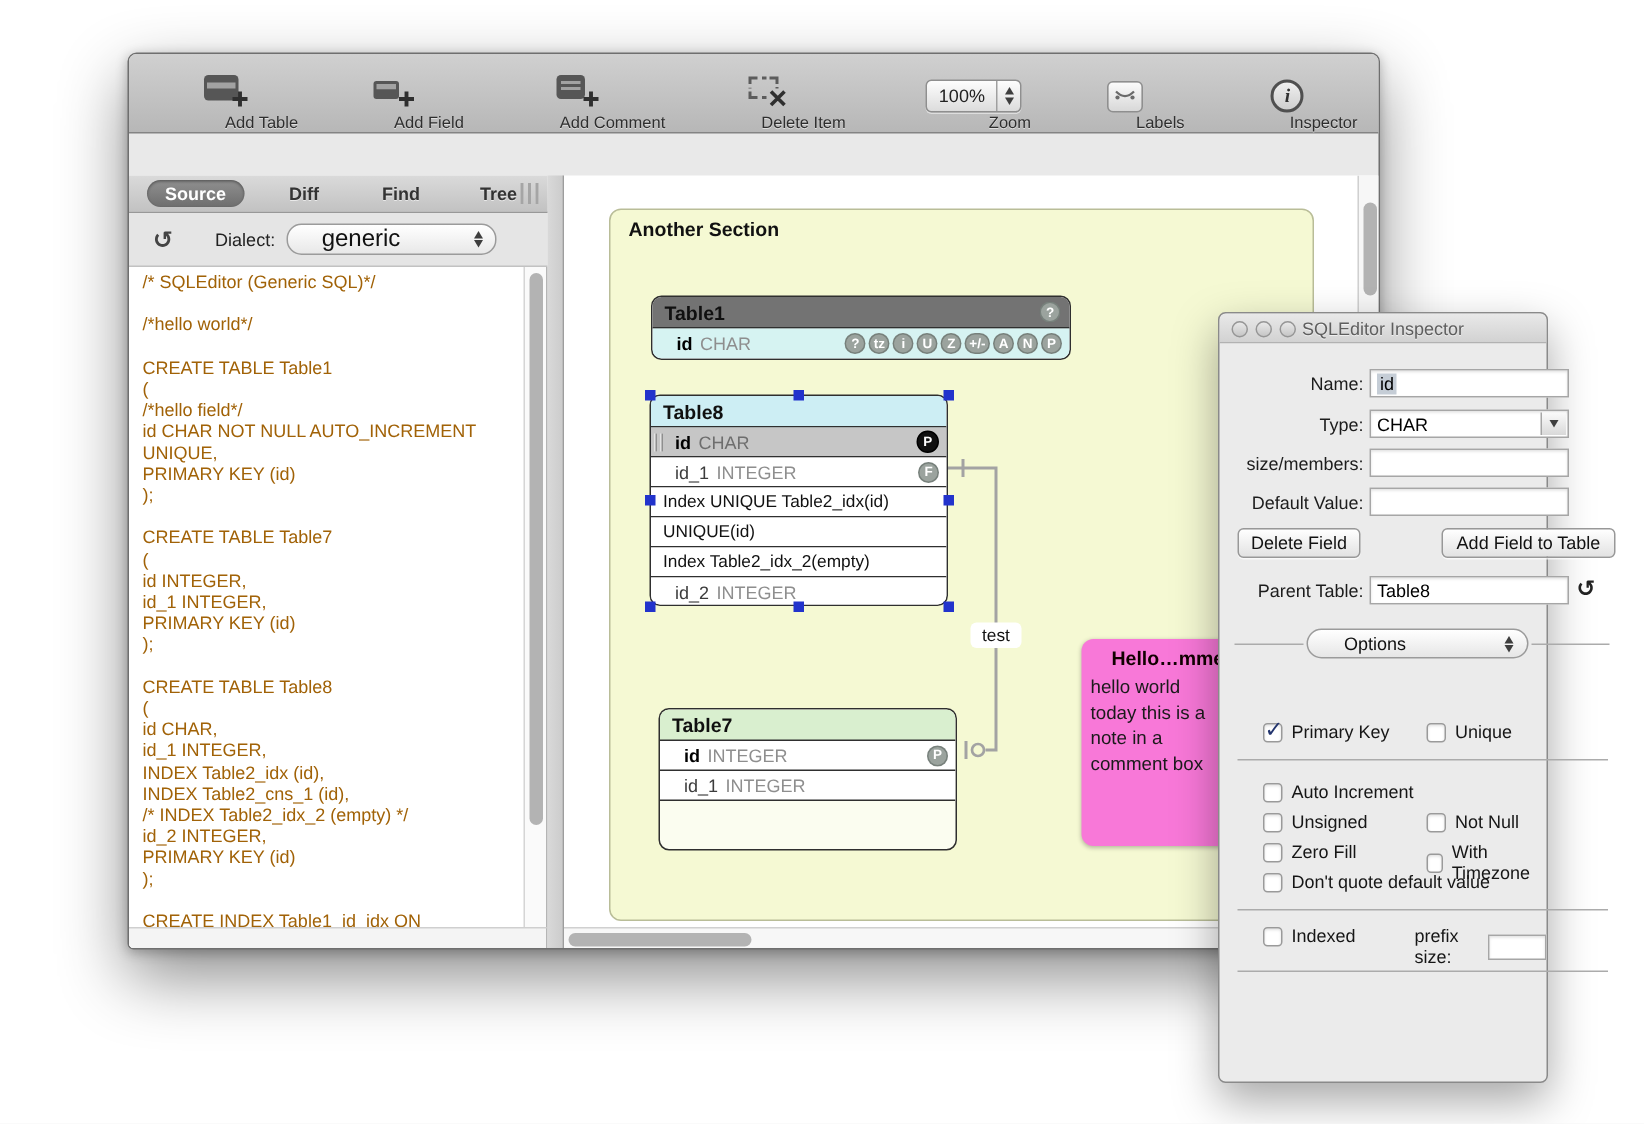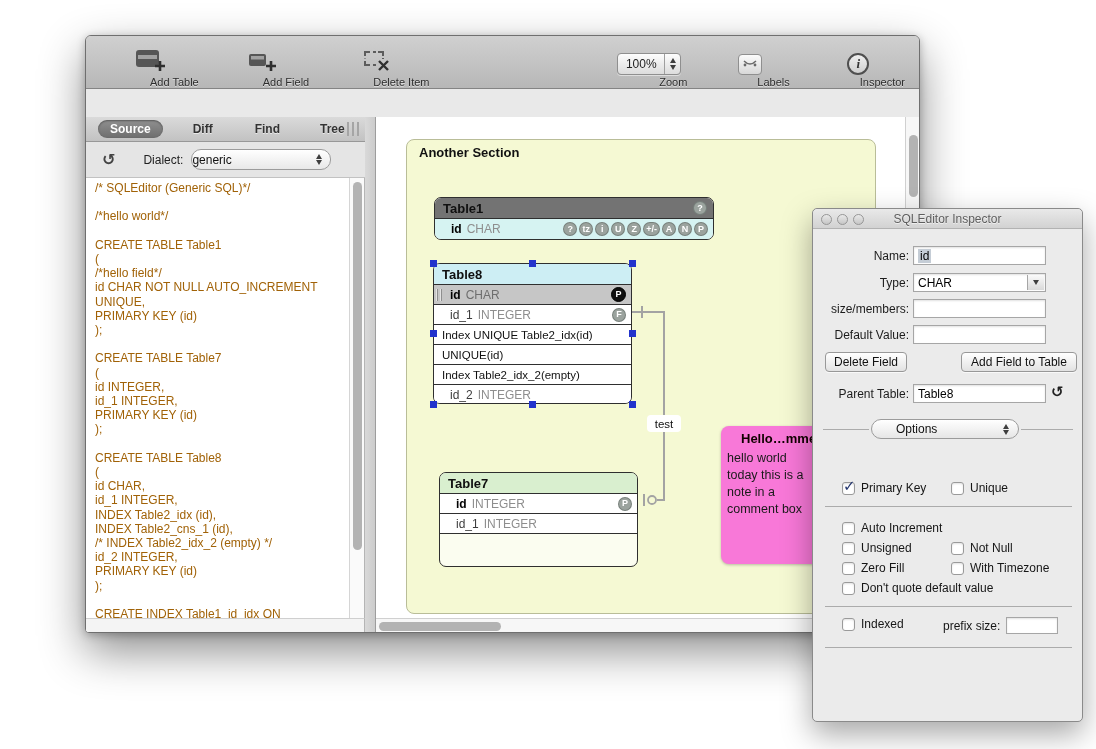--- a/index.html
+++ b/index.html
@@ -58,22 +58,22 @@
   .tab.selected { background:linear-gradient(#909090,#6e6e6e); color:#fff; border-radius:10px;
     box-shadow:inset 0 1px 2px rgba(0,0,0,.4); text-shadow:none; margin-left:12px; }
   .pane-grip { position:absolute; right:6px; top:5px; display:flex; gap:3px; }
   .pane-grip i { display:block; width:2px; height:14px; background:#dcdcdc; border:1px solid #a5a5a5; }
   .dialect-row { height:36px; background:#e5e5e5; border-bottom:1px solid #c2c2c2;
     display:flex; align-items:center; }
   .refresh-glyph { font-family:"DejaVu Sans",sans-serif; font-weight:bold; font-size:16px; color:#444;
     margin-left:16px; transform:scaleX(-1); }
   .dialect-label { font-size:12px; color:#222; margin-left:28px; }
   .dialect-select { margin-left:8px; width:140px; height:21px; border:1px solid #9b9b9b; border-radius:10px;
-    background:linear-gradient(#ffffff,#e8e8e8); display:flex; align-items:center; font-size:12px; color:#111;
-    padding-left:0; position:relative; }
+    background:linear-gradient(#ffffff,#e8e8e8); display:flex; align-items:center; font-size:16px; color:#111;
+    padding-left:22px; position:relative; }
   .dialect-select .arrows { position:absolute; right:8px; display:flex; flex-direction:column; gap:1px; }
   .source-area { flex:1; background:#fff; position:relative; overflow:hidden; border-right:1px solid #b5b5b5; }
   .source-text { position:absolute; left:9px; top:3px; right:16px; font-size:12px; line-height:14.2px;
     color:#a16207; white-space:pre-wrap; }
   .v-scroll { position:absolute; top:0; right:0; width:15px; bottom:0; background:#fafafa; border-left:1px solid #d5d5d5; }
   .v-thumb { position:absolute; left:2.5px; width:9px; border-radius:5px; background:#b3b3b3; }
   .sidebar .v-thumb { top:4px; height:368px; }
   .h-scroll-side { height:14px; background:#f4f4f4; border-top:1px solid #cfcfcf; border-right:1px solid #b5b5b5; }
 
   .divider { width:11px; background:linear-gradient(90deg,#d9d9d9,#cccccc); border-right:1px solid #9d9d9d; }
@@ -111,21 +111,21 @@
 
   .rel-label { position:absolute; left:271px; top:298px; width:34px; height:17px; background:#fff;
     border-radius:4px; font-size:11.5px; color:#111; display:flex; align-items:center; justify-content:center; }
 
   .canvas-vscroll { position:absolute; top:0; right:0; width:14px; bottom:14px; background:#f7f7f7; border-left:1px solid #d0d0d0; }
   .canvas-vscroll .v-thumb { top:18px; height:62px; }
   .canvas-hscroll { position:absolute; left:0; right:14px; bottom:0; height:14px; background:#f7f7f7; border-top:1px solid #d0d0d0; }
   .h-thumb { position:absolute; top:2.5px; height:9px; border-radius:5px; background:#b3b3b3; left:3px; width:122px; }
 
   
-  .inspector-win { position:absolute; left:812px; top:208px; width:271px; height:514px;
+  .inspector-win { position:absolute; left:812px; top:208px; width:220px; height:514px;
     background:#ebebeb; border:1px solid #8a8a8a; border-radius:5px;
     box-shadow:0 12px 30px rgba(0,0,0,.35); z-index:50; }
   .insp-titlebar { height:20px; background:linear-gradient(#e9e9e9,#d2d2d2); border-bottom:1px solid #b2b2b2;
     border-radius:5px 5px 0 0; position:relative; display:flex; align-items:center; justify-content:center; }
   .insp-title { font-size:12px; color:#5e5e5e; text-shadow:0 1px 0 rgba(255,255,255,.6); }
   .insp-dots { position:absolute; left:8px; top:4.5px; display:flex; gap:5px; }
   .insp-dots i { width:11px; height:11px; border-radius:50%; border:1px solid #969696;
     background:linear-gradient(#e9e9e9,#c6c6c6); }
   .insp-label { position:absolute; left:0; width:96px; text-align:right; font-size:12px; color:#1c1c1c; }
   .insp-field { position:absolute; left:100px; width:133px; height:19px; background:#fff;
@@ -174,20 +174,28 @@
       <div class="tb-btn">
         <svg width="32" height="27" viewBox="0 0 32 27">
           <rect x="3" y="6" width="17" height="12" rx="2" fill="#565656"></rect>
           <rect x="5" y="8" width="13" height="3.5" fill="#a2a2a2"></rect>
           <path d="M25 13 v10 M20 18 h10" stroke="#2f2f2f" stroke-width="2.6"></path>
         </svg>
         <span class="cap">Add Field</span>
       </div>
       <div class="tb-btn">
         <svg width="32" height="27" viewBox="0 0 32 27">
+          <rect x="3" y="2" width="19" height="16" rx="3" fill="#565656"></rect>
+          <path d="M6 7 h13 M6 11 h13" stroke="#a2a2a2" stroke-width="2"></path>
+          <path d="M26 13 v10 M21 18 h10" stroke="#2f2f2f" stroke-width="2.6"></path>
+        </svg>
+        <span class="cap">Add Comment</span>
+      </div>
+      <div class="tb-btn">
+        <svg width="32" height="27" viewBox="0 0 32 27">
           <g stroke="#5c5c5c" stroke-width="2" fill="none">
             <path d="M4 8 V4 H9"></path>
               <path d="M17 4 H22 V8"></path>
               <path d="M4 13 V17 H9"></path>
             <path d="M12 4 h3"></path>
               <path d="M12 17 h3"></path>
               <path d="M4 10.5 v0.5"></path>
               <path d="M22 10 v1"></path>
           </g>
           <path d="M18 13 L27 22 M27 13 L18 22" stroke="#2f2f2f" stroke-width="2.4"></path>

